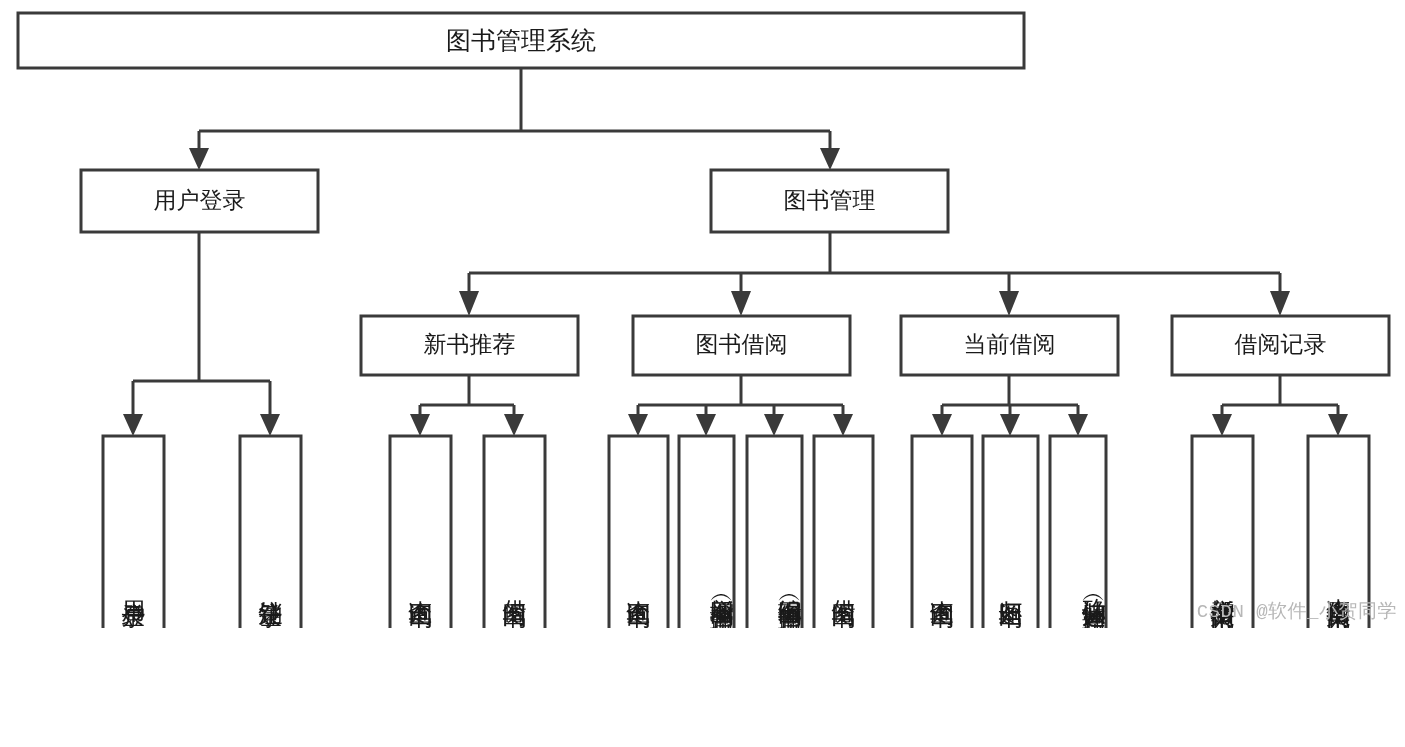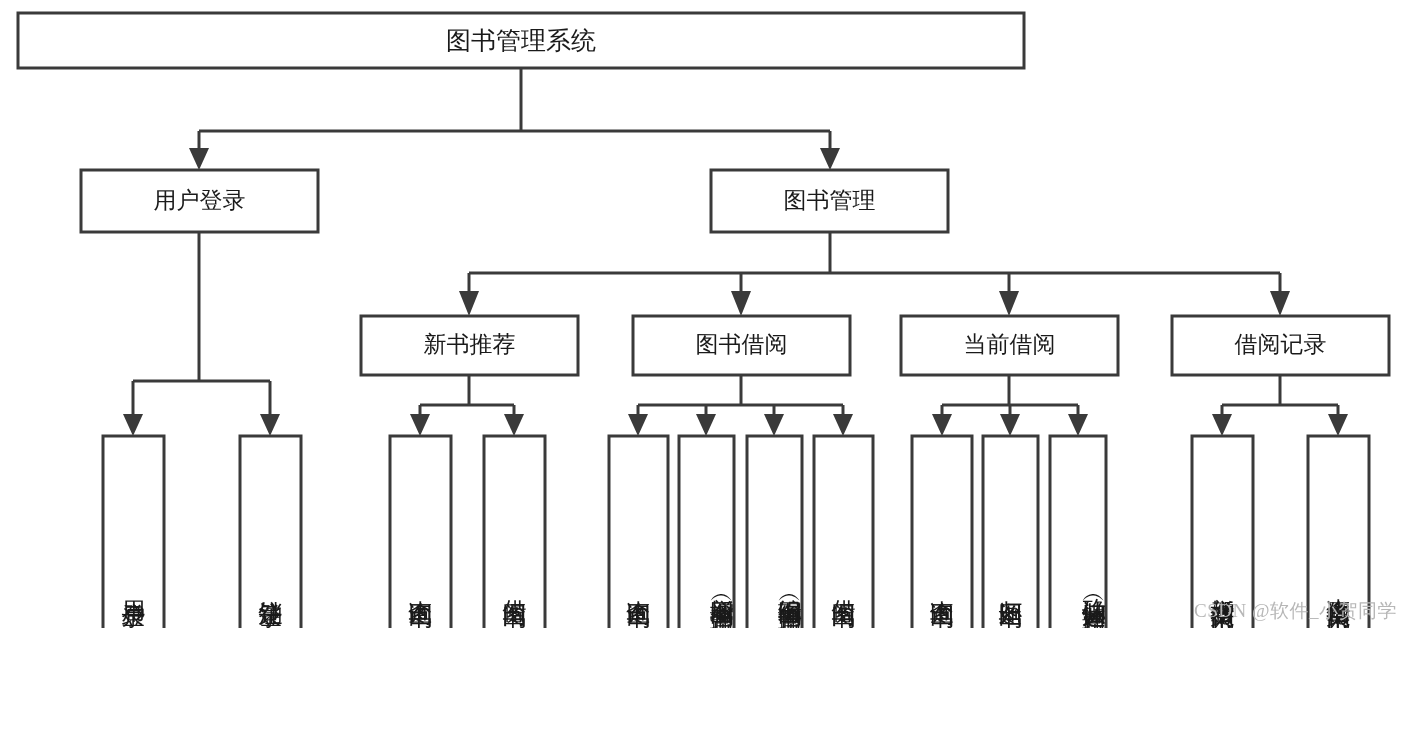--- a/index.html
+++ b/index.html
@@ -66,21 +66,21 @@
     align-items: center;
     justify-content: center;
     text-align: center;
     white-space: nowrap;
     pointer-events: none;
   }
   #watermark {
     position: absolute;
     right: 8px;
     bottom: 4px;
-    font-family: Liberation Serif, serif;
+    font-family: Liberation Mono, monospace;
     font-size: 19px;
     color: #b7b7b7;
     letter-spacing: 0.5px;
     white-space: nowrap;
   }
 </style>
 </head>
 <body>
 
 <div id="diagram-root">

